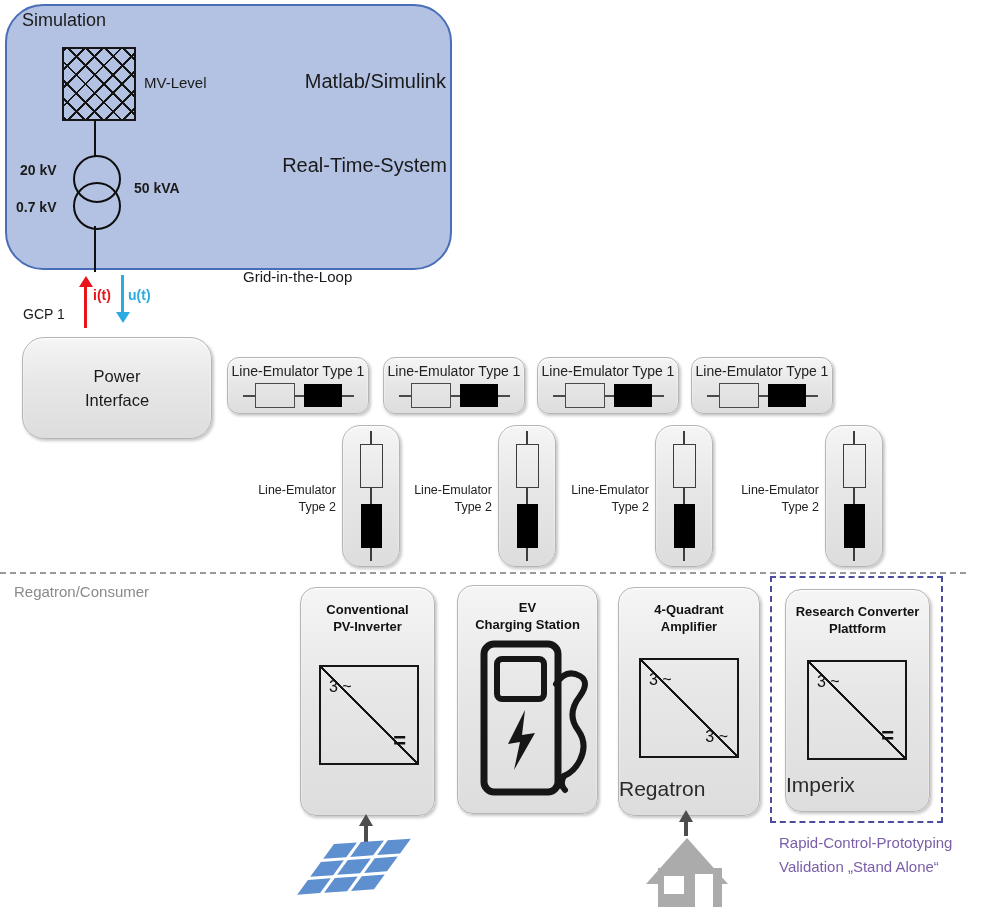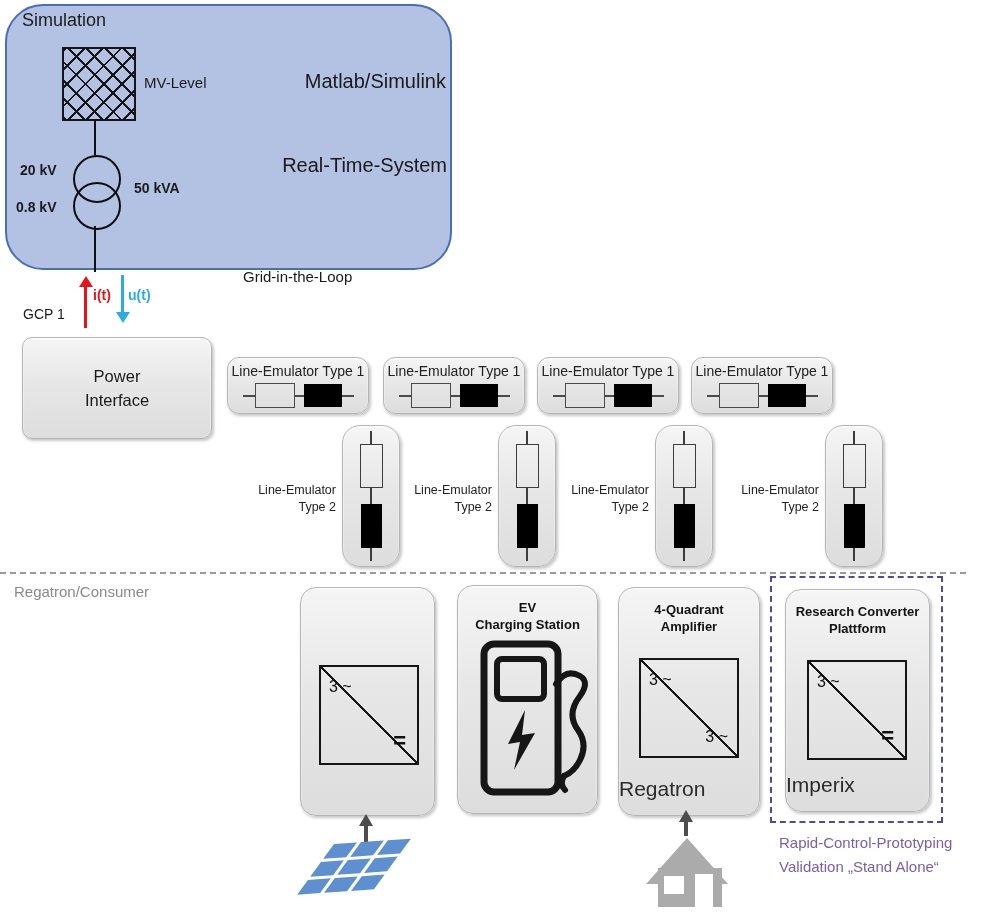--- a/index.html
+++ b/index.html
@@ -23,21 +23,21 @@
 
   
   .head-up{width:0;height:0;border-left:7px solid transparent;border-right:7px solid transparent;border-bottom:11px solid #e8141c;}
   .head-down{width:0;height:0;border-left:7px solid transparent;border-right:7px solid transparent;border-top:11px solid #2aabe2;}
   .sig{font-size:14px;font-weight:bold;}
   .gcp{left:23px;top:306px;font-size:14px;}
 
   .gray-box{background:linear-gradient(180deg,#f5f5f5 0%,#e7e7e7 45%,#dddddd 100%);
     border:1px solid #b5b5b5;border-radius:16px;
     box-shadow:inset 0 1px 2px rgba(255,255,255,.95), 1.5px 2px 3px rgba(0,0,0,.22);}
-  .pi-box{left:22px;top:337px;width:188px;height:100px;border-radius:10px;}
+  .pi-box{left:22px;top:337px;width:188px;height:100px;border-radius:22px;}
   .pi-text{left:0;top:26px;width:100%;text-align:center;font-size:16.5px;line-height:24px;}
 
   
   .t1-box{top:357px;width:140px;height:55px;border-radius:12px;}
   .t1-title{width:100%;text-align:center;font-size:14px;padding-top:5px;color:#222;}
   .t1-row{display:flex;align-items:center;justify-content:center;margin-top:4px;}
   .hseg{height:2px;background:#4a4a4a;}
   .res-w{width:38px;height:23px;border:1.5px solid #4a4a4a;background:transparent;}
   .res-b{width:38px;height:23px;background:#000;}
   .t2-box{top:425px;width:56px;height:140px;border-radius:18px;}
@@ -76,21 +76,21 @@
   <div class="abs hatch"></div>
   <div class="abs mv-label">MV-Level</div>
   <div class="abs software">Matlab/Simulink</div>
   <div class="abs rts">
     <div>Real-Time-System</div>
   </div>
   <div class="abs vline" style="left:94px;top:119px;height:38px;"></div>
   <div class="abs circle" style="left:73px;top:155px;"></div>
   <div class="abs circle" style="left:73px;top:182px;"></div>
   <div class="abs kv" style="left:20px;top:162px;">20 kV</div>
-  <div class="abs kv" style="left:16px;top:199px;">0.8 kV</div>
+  <div class="abs kv" style="left:16px;top:199px;">0.7 kV</div>
   <div class="abs kv" style="left:134px;top:180px;">50 kVA</div>
   <div class="abs vline" style="left:94px;top:226px;height:46px;"></div>
 
   <div class="abs grid-loop">Grid-in-the-Loop</div>
 
   <div class="abs head-up" style="left:79px;top:276px;"></div>
   <div class="abs" style="left:84px;top:286px;width:3px;height:42px;background:#e8141c;"></div>
   <div class="abs sig" style="left:93px;top:287px;color:#e8141c;">i(t)</div>
   <div class="abs" style="left:121px;top:275px;width:3px;height:38px;background:#2aabe2;"></div>
   <div class="abs head-down" style="left:116px;top:312px;"></div>
@@ -195,20 +195,24 @@
         <div class="vseg" style="height:16px;"></div>
         <div class="res-bv"></div>
         <div class="vseg" style="height:13px;"></div>
     </div>
   </div>
 
   <div class="abs sep"></div>
   <div class="abs sep-label">Regatron/Consumer</div>
 
   <div class="abs gray-box dev" style="left:300px;width:133px;">
+    <div class="dev-title">
+      <div>Conventional</div>
+        <div>PV-Inverter</div>
+    </div>
     <div class="abs conv-sq" style="left:18px;top:77px;width:96px;height:96px;">
       <div class="sym" style="left:8px;top:11px;">3 ~</div>
       <div class="sym-eq" style="right:11px;bottom:11px;">=</div>
     </div>
   </div>
 
   <div class="abs gray-box dev" style="left:457px;width:139px;top:585px;">
     <div class="dev-title">
       <div>EV</div>
         <div>Charging Station</div>

